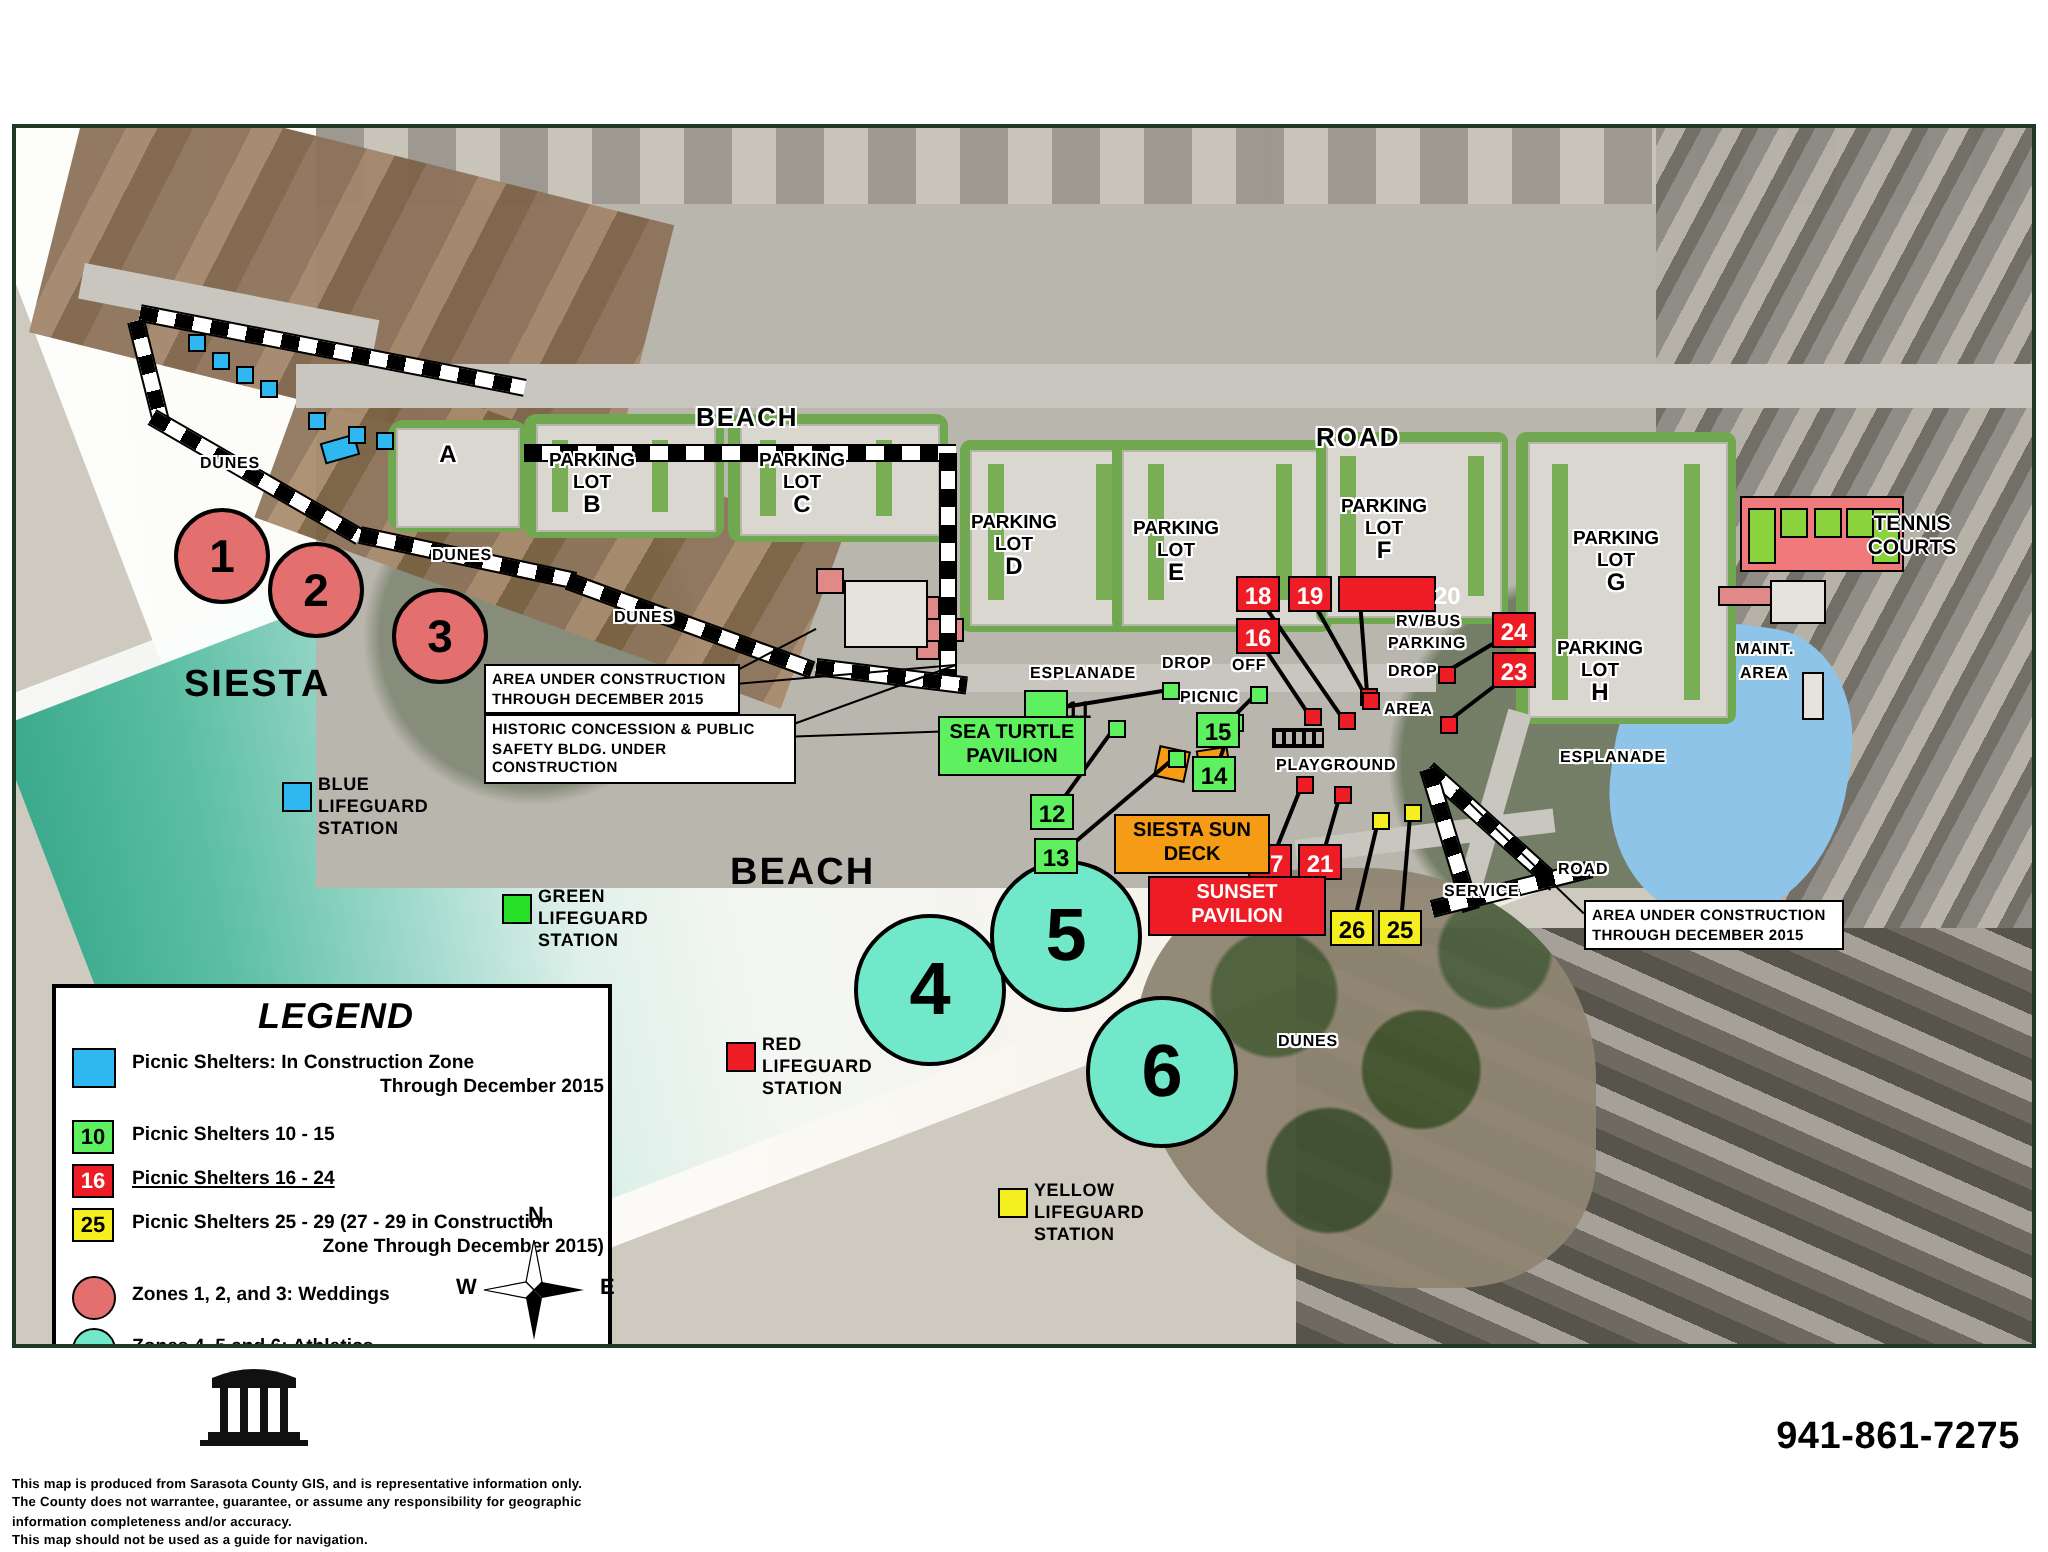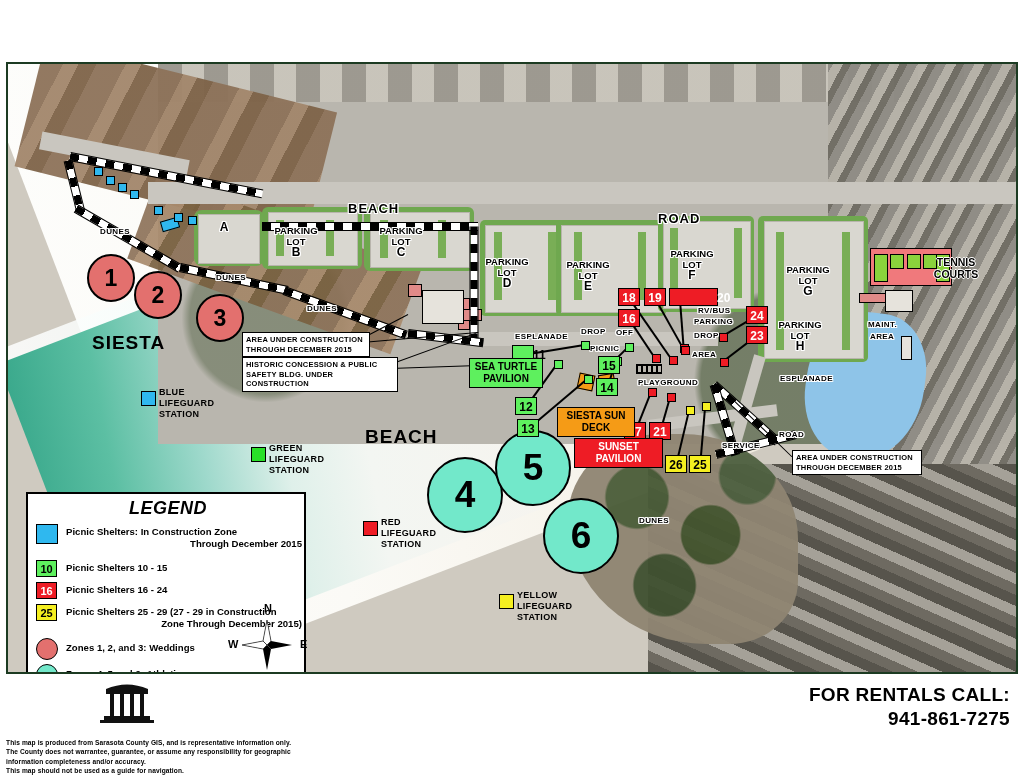--- a/index.html
+++ b/index.html
@@ -523,21 +523,21 @@
             <div class="lg-swatch" style="top: 0px; width: 22px; height: 20px; background: rgb(47, 184, 239);"></div>
             <div class="lg-text" style="top: 2px; width: 236px;">Picnic Shelters: In Construction Zone</div>
             <div class="lg-text" style="top: 14px; width: 236px; text-align: right;">Through December 2015</div>
           </div>
           <div class="lg-row" style="top: 66px; position: absolute; width: 268px;">
             <div class="lg-chip" style="top: 0px; background: rgb(94, 240, 94); color: rgb(0, 0, 0);">10</div>
             <div class="lg-text" style="top: 2px; width: 236px;">Picnic Shelters 10 - 15</div>
           </div>
           <div class="lg-row" style="top: 88px; position: absolute; width: 268px;">
             <div class="lg-chip" style="top: 0px; background: rgb(238, 28, 37); color: rgb(255, 255, 255);">16</div>
-            <div class="lg-text" style="top: 2px; width: 236px;">Picnic Shelters 16 - 24</div>
+            <div class="lg-text" style="top: 2px; width: 236px; text-decoration: underline;">Picnic Shelters 16 - 24</div>
           </div>
           <div class="lg-row" style="top: 110px; position: absolute; width: 268px;">
             <div class="lg-chip" style="top: 0px; background: rgb(245, 239, 32); color: rgb(0, 0, 0);">25</div>
             <div class="lg-text" style="top: 2px; width: 236px;">Picnic Shelters 25 - 29 (27 - 29 in Construction</div>
             <div class="lg-text" style="top: 14px; width: 236px; text-align: right;">Zone Through December 2015)</div>
           </div>
           <div class="lg-row" style="top: 146px; position: absolute; width: 268px;">
             <div class="lg-circle" style="top: -2px; background: rgb(227, 112, 110);"></div>
             <div class="lg-text" style="top: 2px; width: 236px;">Zones 1, 2, and 3:  Weddings</div>
           </div>
@@ -574,15 +574,14 @@
       <path d="M92 10 L134 10 L134 5 Q113 -4 92 5 Z"></path>
       <rect x="90" y="32" width="46" height="4"></rect>
       <rect x="86" y="36" width="54" height="3"></rect>
     </g>
   </svg>
   <div id="disclaimer">This map is produced from Sarasota County GIS, and is representative information only.
 The County does not warrantee, guarantee, or assume any responsibility for geographic
 information completeness and/or accuracy.
 This map should not be used as a guide for navigation.
 Copyright © SC GIS 2013</div>
-  <div id="rentals-call">FOR RENTALS CALL:</div>
   <div id="rentals-phone">941-861-7275</div>
 </div>
 
 </body></html>

